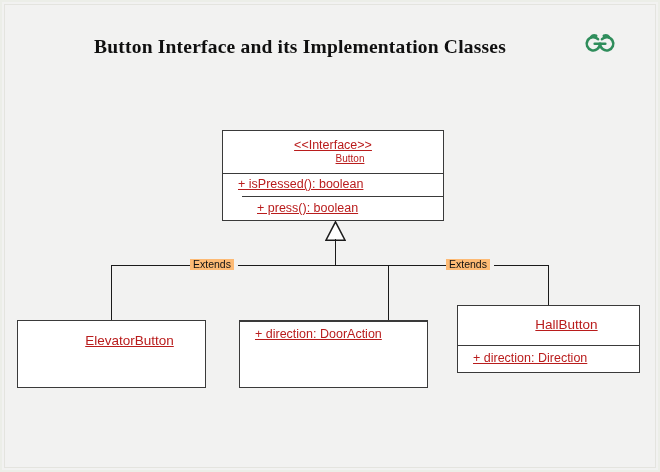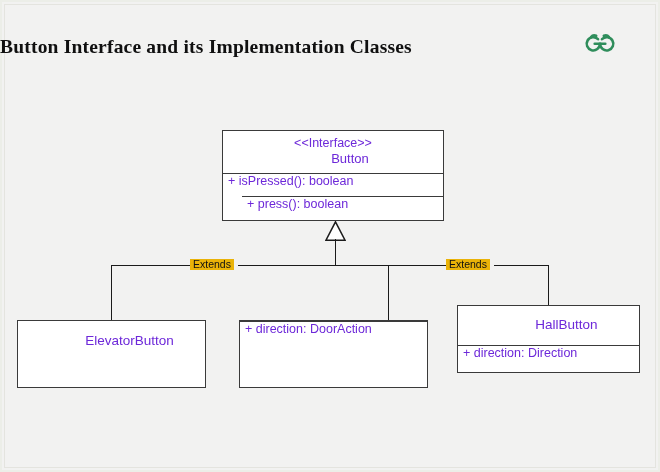--- a/index.html
+++ b/index.html
@@ -39,21 +39,21 @@
     border: 2px solid #eceee8;
     pointer-events: none;
   }
 
   
   #title {
     position: absolute;
     left: 0;
     top: 36px;
     width: 600px;
-    text-align: left;
+    text-align: center;
     font-family: "Liberation Serif", "DejaVu Serif", serif;
     font-weight: bold;
     font-size: 19.5px;
     letter-spacing: 0.2px;
     color: #101010;
     white-space: nowrap;
   }
 
   
   #logo {
@@ -69,44 +69,46 @@
     position: absolute;
     box-sizing: border-box;
     background: #ffffff;
     border: 1.4px solid #3a3a3a;
     display: flex;
     flex-direction: column;
   }
   .compartment {
     box-sizing: border-box;
     display: flex;
+    align-items: center;
     font-size: 12.5px;
-    color: #6d28d9;
+    color: #b91c1c;
     line-height: 1.25;
+    text-decoration: underline;
   }
   .compartment.center {
     justify-content: center;
     text-align: center;
     flex-direction: column;
   }
   .compartment.left {
     justify-content: flex-start;
-    padding-left: 5px;
+    padding-left: 15px;
   }
   .sep {
     border-top: 1.4px solid #3a3a3a;
   }
 
   
   #iface-box { left: 222px; top: 130px; width: 222px; height: 91px; }
   #iface-head { height: 42px; }
   #iface-m1 { height: 24px; }
   #iface-m2 { height: 24px; margin-left: 19px; }
   .stereotype { font-size: 12.5px; }
-  .ifacename  { font-size: 13px; margin-left: 34px; }
+  .ifacename  { font-size: 10px; margin-left: 34px; }
 
   
   #elev-box { left: 17px;  top: 320px; width: 189px; height: 68px; }
   #door-box { left: 239px; top: 320px; width: 189px; height: 68px; }
   #hall-box { left: 457px; top: 305px; width: 183px; height: 68px; }
   .child-head { height: 40px; font-size: 13.5px; padding-left: 36px; }
   .child-attr { height: 27px; }
 
   
   .line-h {
@@ -126,21 +128,21 @@
     left: 325px;
     top: 221px;
     width: 21px;
     height: 20px;
   }
 
   .edge-label {
     position: absolute;
     font-size: 10.5px;
     color: #111111;
-    background: #eab308;
+    background: #fdba74;
     padding: 0 3px;
     line-height: 1;
     white-space: nowrap;
   }
 </style>
 </head>
 <body>
 
 <div id="canvas">
 

